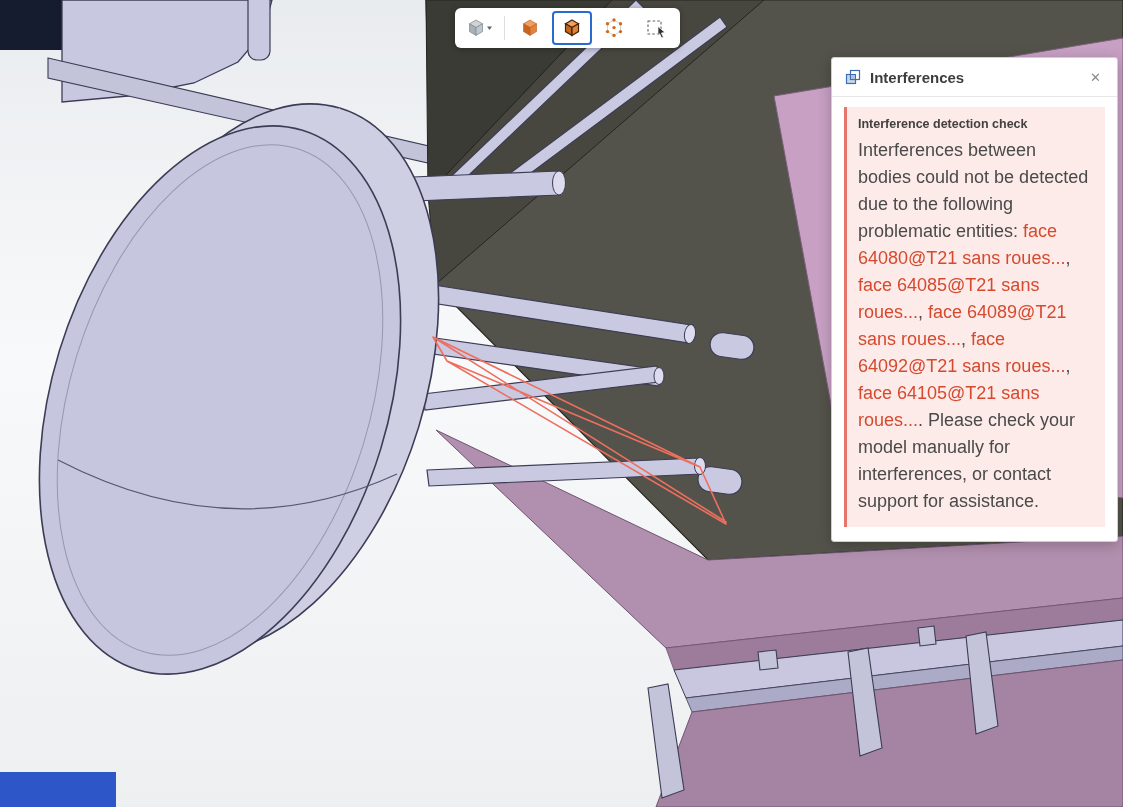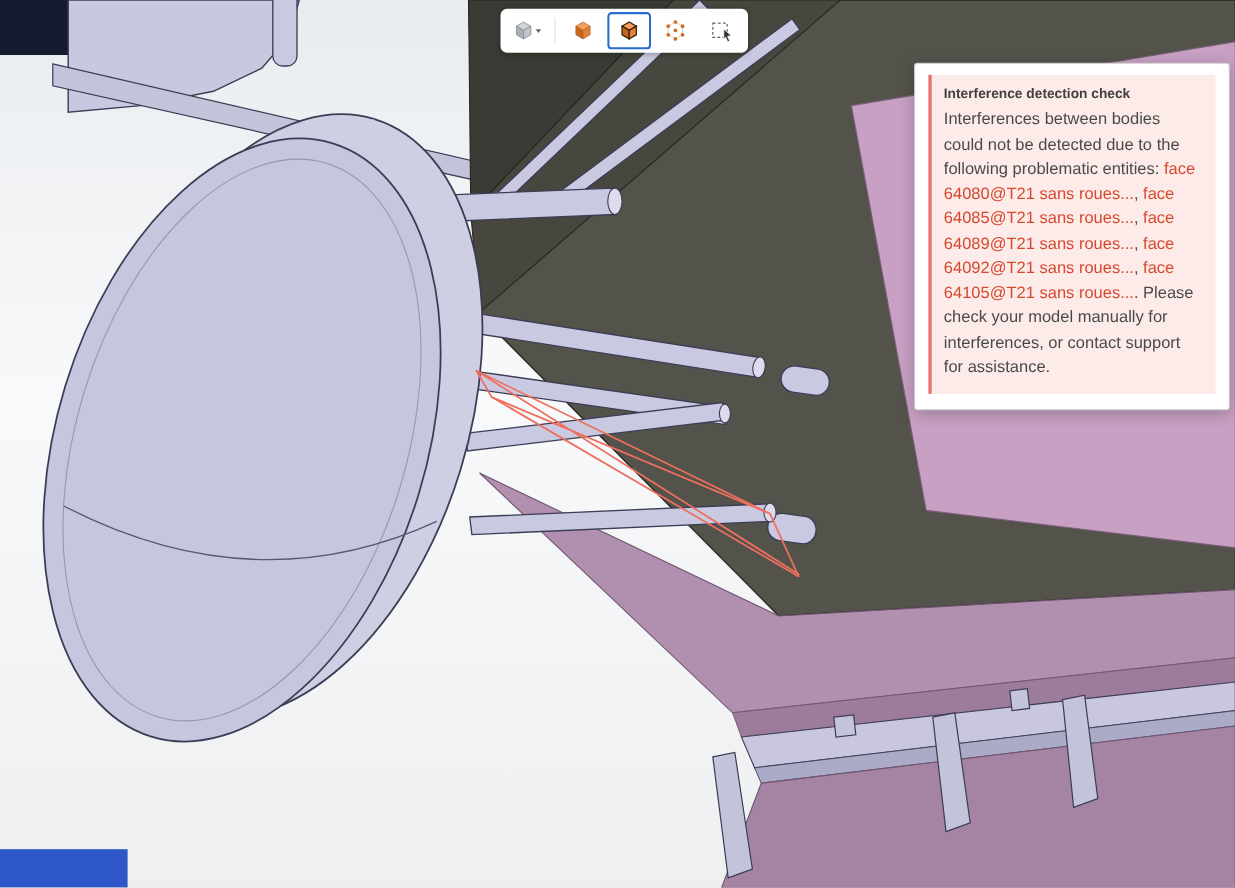--- a/index.html
+++ b/index.html
@@ -23,21 +23,21 @@
   
   .dialog{position:absolute;left:831px;top:57px;width:285px;background:#fff;border:1px solid #cfcfcf;
     border-radius:3px;box-shadow:0 3px 14px rgba(0,0,0,.22);}
   .dialog-header{display:flex;align-items:center;gap:8px;padding:10px 12px;border-bottom:1px solid #e7e7e7;}
   .dlg-title{font-size:15px;font-weight:700;color:#3d3d3d;flex:1;}
   .dlg-close{border:none;background:none;color:#8a8a8a;font-size:13px;cursor:pointer;padding:2px 4px;line-height:1;}
   .dialog-body{padding:10px 12px 14px;}
   .alert{background:var(--ui-alert_bg,#fcebe8);border-left:3px solid var(--ui-alert_border,#e4766b);
     padding:10px 11px 12px;}
   .alert-heading{font-size:12.5px;font-weight:700;color:#43413f;margin-bottom:6px;}
-  .alert-text{font-size:15px;color:#4a4a4a;line-height:1.5;}
+  .alert-text{font-size:18px;color:#4a4a4a;line-height:1.5;}
   .alert-text .alert-link{color:var(--ui-error_red,#d6492f);cursor:pointer;}
 </style>
 </head>
 <body>
 
 <div class="stage">
 
   <svg class="scene" width="1123" height="807" viewBox="0 0 1123 807">
     <defs>
       <linearGradient id="bgGrad" x1="0" y1="0" x2="0" y2="1">
@@ -147,20 +147,29 @@
     </button>
     <button class="tb-btn" title="box-select">
       <svg width="22" height="22" viewBox="0 0 22 22">
         <rect x="3" y="4" width="13" height="13" fill="none" stroke="#5f6368" stroke-width="1.1" stroke-dasharray="2.6 2"></rect>
         <polygon points="13,9.5 20,15.5 16.4,16 18.4,20.2 16.6,21 14.7,16.8 13,18.4" fill="#303134" stroke="#ffffff" stroke-width="0.7"></polygon>
       </svg>
     </button>
   </div>
 
   <div class="dialog">
+    <div class="dialog-header">
+      <svg width="18" height="18" viewBox="0 0 18 18">
+        <rect x="2.5" y="6.5" width="9" height="9" fill="#c7d6ea" stroke="#3f6db5" stroke-width="1.2"></rect>
+        <rect x="6.5" y="2.5" width="9" height="9" fill="#ffffff" stroke="#3f6db5" stroke-width="1.2"></rect>
+        <rect x="6.5" y="6.5" width="5" height="5" fill="#aac2e2" stroke="#3f6db5" stroke-width="1"></rect>
+      </svg>
+      <span class="dlg-title">Interferences</span>
+      <button class="dlg-close">✕</button>
+    </div>
     <div class="dialog-body">
       <div class="alert">
         <div class="alert-heading">Interference detection check</div>
         <div class="alert-text"><span>Interferences between bodies could not be detected due to the following problematic entities: </span><span class="alert-link">face 64080@T21 sans roues...</span><span>, </span><span class="alert-link">face 64085@T21 sans roues...</span><span>, </span><span class="alert-link">face 64089@T21 sans roues...</span><span>, </span><span class="alert-link">face 64092@T21 sans roues...</span><span>, </span><span class="alert-link">face 64105@T21 sans roues...</span><span>. Please check your model manually for interferences, or contact support for assistance.</span></div>
       </div>
     </div>
   </div>
 
 </div>
 

